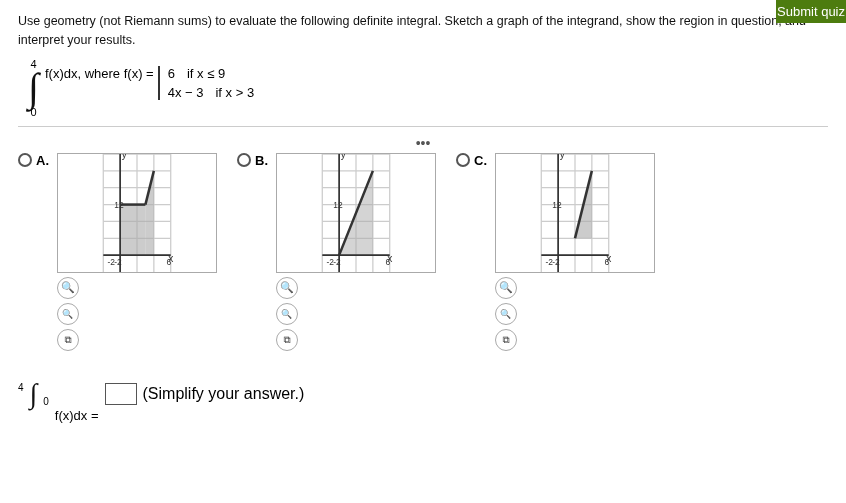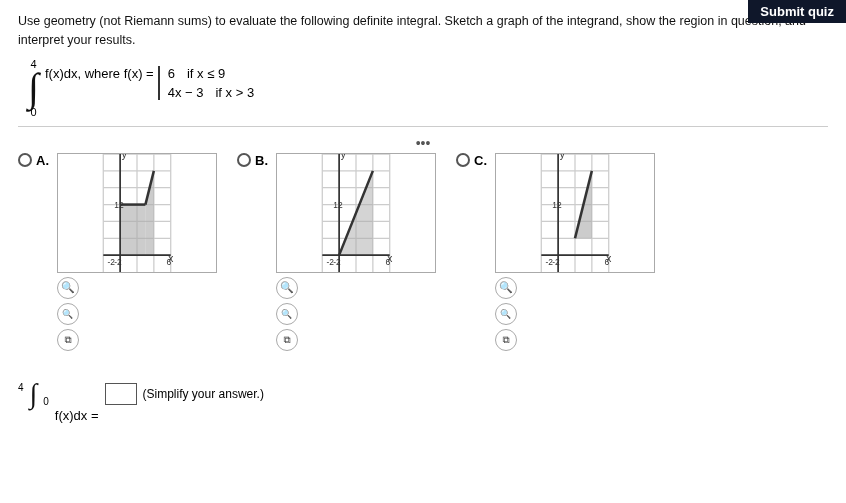--- a/index.html
+++ b/index.html
@@ -9,25 +9,25 @@
       background: #e8e8e8;
       font-family: Arial, sans-serif;
       font-size: 13px;
       overflow: hidden;
       position: relative;
     }
 
     .top-bar {
       position: absolute;
       top: 0; right: 0;
-      background: #0f172a;
+      background: #4d7c0f;
       color: white;
-      padding: 4px 12px;
-      font-size: 13px;
-      font-weight: bold;
+      padding: 4px 1px;
+      font-size: 13px;
+      font-weight: normal;
       cursor: pointer;
       z-index: 10;
     }
 
     .main-container {
       background: white;
       margin: 0;
       padding: 12px 18px 12px 18px;
       height: 503px;
       position: relative;
@@ -353,17 +353,17 @@
     </div>
 
   </div>
 
   <div class="answer-row">
     <span style="font-size:10px; position:relative; top:-6px;">4</span>
     <span class="integral-big" style="font-size:28px;">∫</span>
     <span style="font-size:10px; position:relative; top:8px;">0</span>
     <span style="font-size:13px;margin-top:43px;">f(x)dx =</span>
     <input class="answer-input" type="text" placeholder="" style="">
-    <span style="font-size:12px;">(Simplify your answer.)</span>
+    <span style="font-size:16px;">(Simplify your answer.)</span>
   </div>
 
 
 </div>
 
 </body></html>

